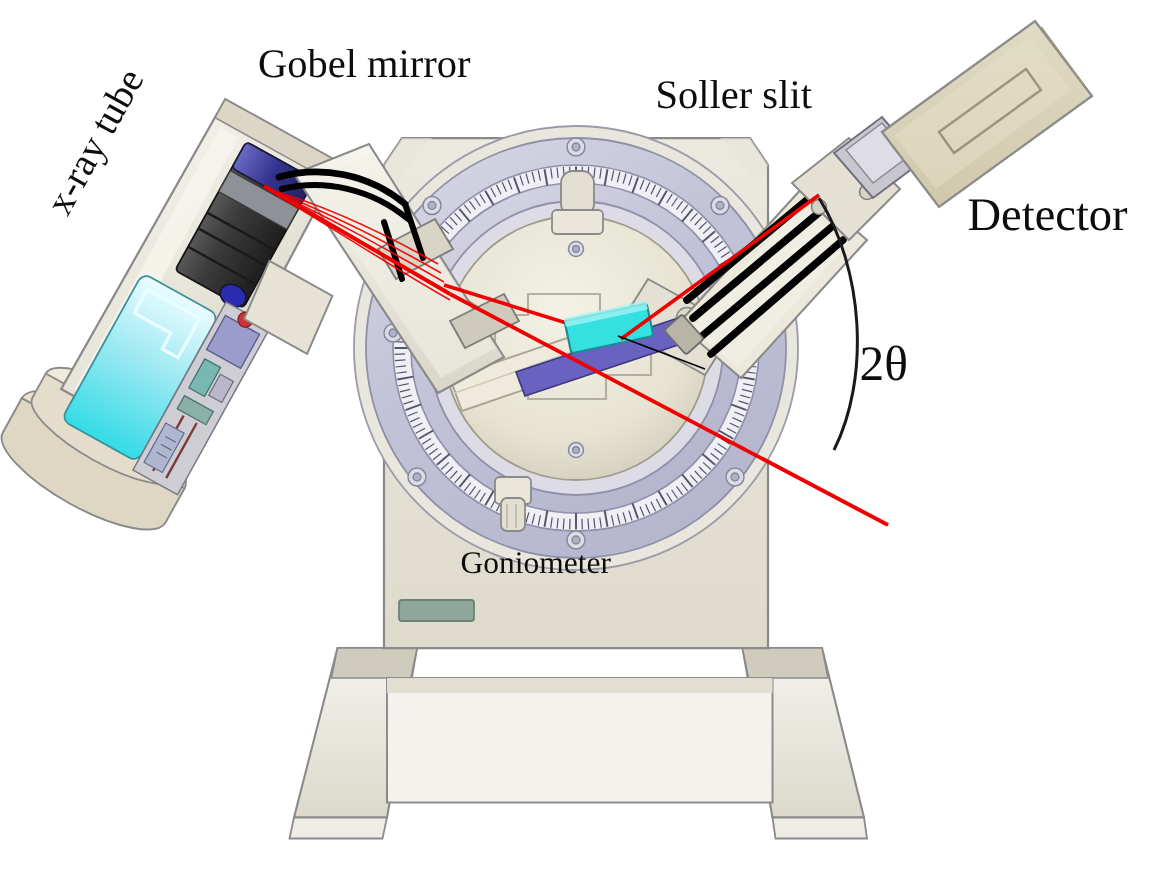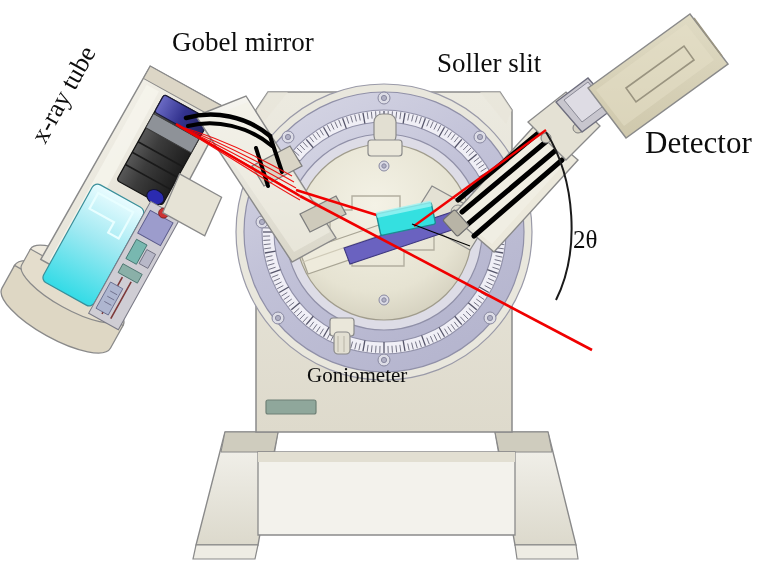--- a/index.html
+++ b/index.html
@@ -30,21 +30,21 @@
     color: #0d0d0d;
     font-family: "Liberation Serif", "DejaVu Serif", serif;
     white-space: nowrap;
     line-height: 1;
     user-select: none;
   }
   #label-gobel-mirror { left: 172px; top: 29px; font-size: 27px; }
   #label-soller-slit  { left: 437px; top: 50px; font-size: 27px; }
   #label-detector     { left: 645px; top: 115px; font-size: 31px; margin-top: 12px; }
   #label-goniometer   { left: 307px; top: 365px; font-size: 21px; }
-  #label-two-theta    { left: 573px; top: 227px; font-size: 25px; }
+  #label-two-theta    { left: 573px; top: 227px; font-size: 33px; }
   #label-xray-tube {
     left: 38px; top: 128px;
     font-size: 26px;
     transform: rotate(-61deg);
     transform-origin: 0 50%;
   }
 </style>
 </head>
 <body>
 

